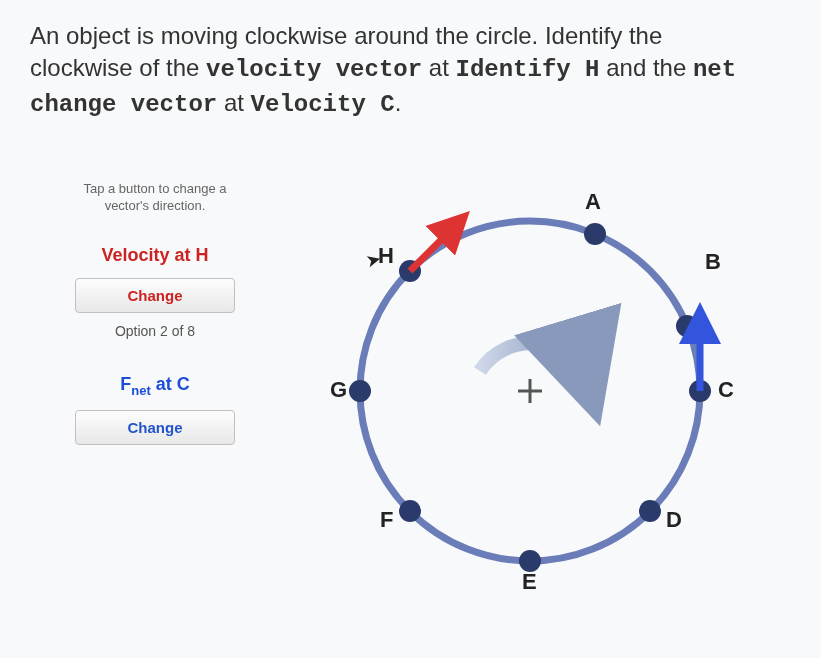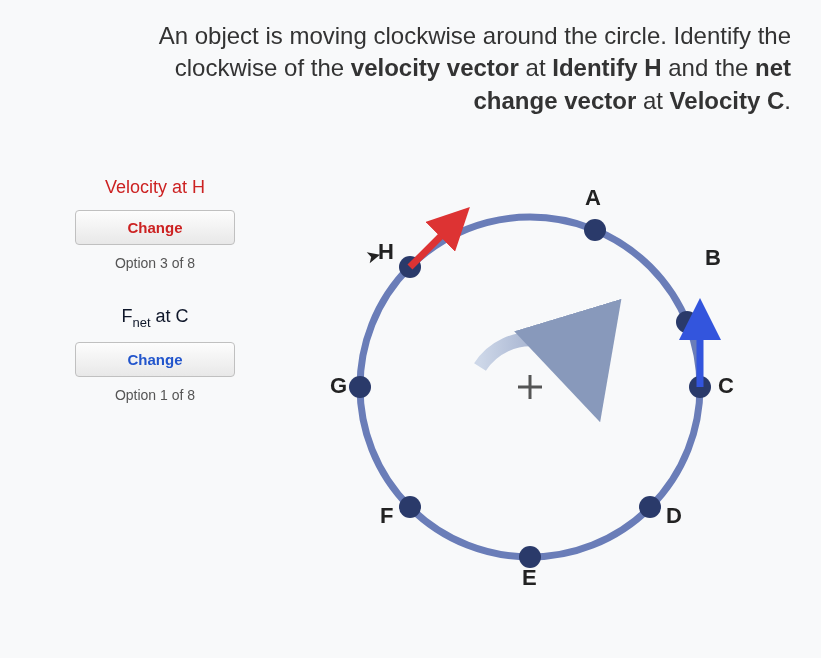--- a/index.html
+++ b/index.html
@@ -9,23 +9,22 @@
       width: 821px;
       height: 658px;
       padding: 20px 30px;
       position: relative;
     }
     .question {
       font-size: 24px;
       color: #333;
       line-height: 1.35;
       margin-bottom: 50px;
-      text-align: right;
     }
-    .question b { font-weight: bold; }
+    .question b { font-weight: bold; font-family: Liberation Mono, monospace; }
     .content-row {
       display: flex;
       align-items: flex-start;
     }
     .controls {
       width: 250px;
       padding-top: 10px;
     }
     .hint {
       font-size: 13px;
@@ -33,25 +32,25 @@
       text-align: center;
       margin-bottom: 30px;
       line-height: 1.3;
     }
     .vector-block {
       text-align: center;
       margin-bottom: 35px;
     }
     .vector-label {
       font-size: 18px;
-      font-weight: normal;
+      font-weight: bold;
       margin-bottom: 12px;
     }
     .velocity-label { color: #cc2222; }
-    .force-label { color: #0f172a; }
+    .force-label { color: #1d4ed8; }
     .force-label sub { font-size: 13px; }
     .change-btn {
       display: inline-block;
       width: 160px;
       padding: 8px 2px;
       background: linear-gradient(#fdfdfd, #e8e8e8);
       border: 1px solid #c0c0c0;
       border-radius: 4px;
       font-size: 15px;
       font-weight: bold;
@@ -90,33 +89,36 @@
 <body>
 
 <div class="question">
   <span>An object is moving clockwise around the circle. Identify the</span><br>
   <span>clockwise of the </span><b>velocity vector</b><span> at </span><b>Identify H</b><span> and the </span><b>net</b><br>
   <b>change vector</b><span> at </span><b>Velocity C</b><span>.</span>
 </div>
 
 <div class="content-row">
   <div class="controls">
+    <div class="hint">
+      <span>Tap a button to change a</span><br>
+      <span>vector's direction.</span>
+    </div>
 
     <div class="vector-block">
       <div class="vector-label velocity-label">Velocity at H</div>
       <button class="change-btn btn-red">Change</button>
-      <div class="opt-text">Option 3 of 8</div>
+      <div class="opt-text">Option 2 of 8</div>
     </div>
 
     <div class="vector-block">
       <div class="vector-label force-label">
         <span>F</span><sub>net</sub><span> at C</span>
       </div>
       <button class="change-btn btn-blue">Change</button>
-      <div class="opt-text">Option 1 of 8</div>
     </div>
   </div>
 
   <div class="diagram">
     <span class="cursor-icon">➤</span>
     <svg width="440" height="440" viewBox="0 0 440 440">
       <defs>
         <marker id="redhead" markerWidth="6" markerHeight="6" refX="4" refY="3" orient="auto">
           <path d="M0,0 L6,3 L0,6 Z" fill="#dd3333"></path>
         </marker>

